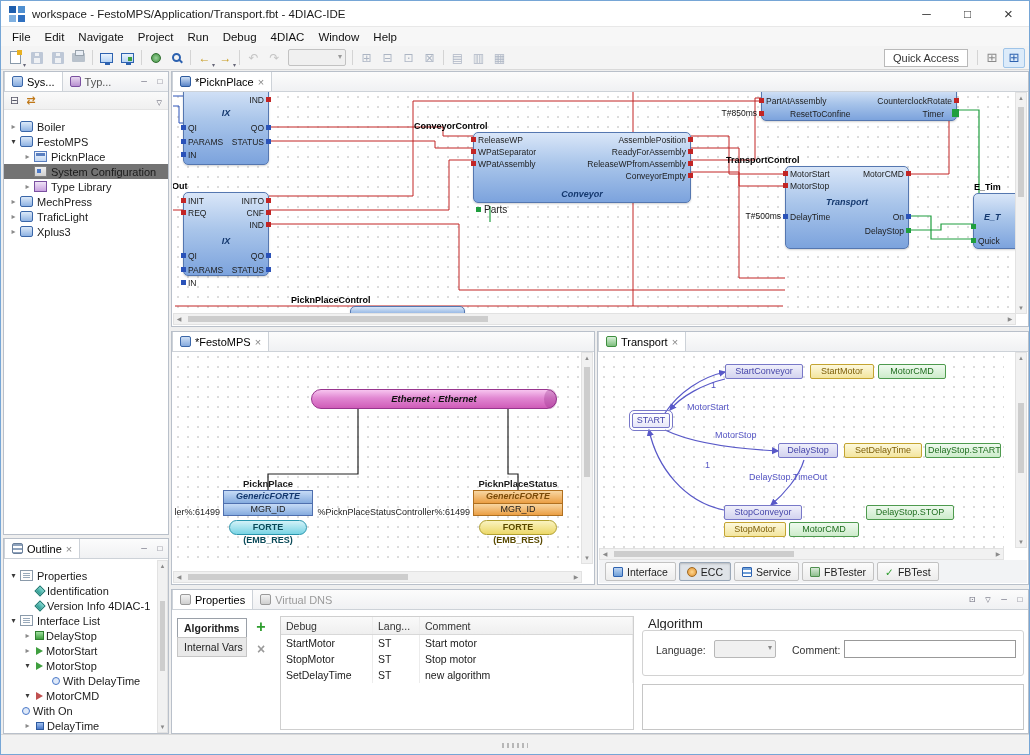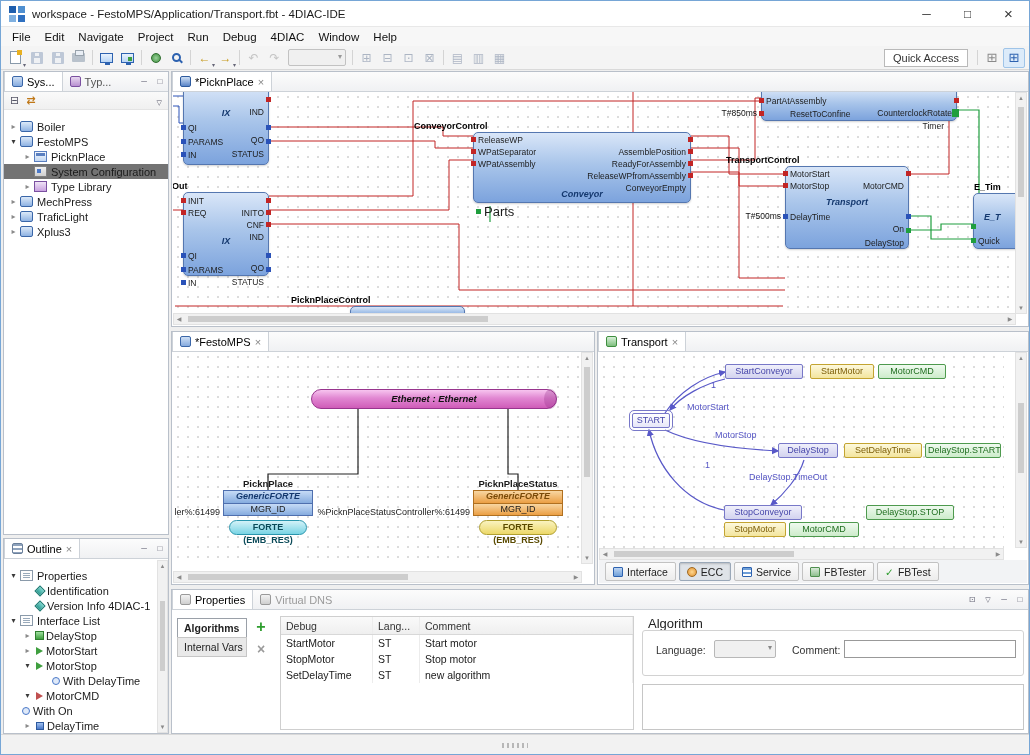--- a/index.html
+++ b/index.html
@@ -116,28 +116,28 @@
   .canvas svg { position:absolute; left:0; top:0; }
 
   
   .fb { position:absolute; border:1px solid #5577b0; border-radius:5px;
         background:linear-gradient(180deg,#d9e6f8 0%,#a9c5ea 45%,#7ca3dd 100%);
         box-shadow:0 1px 2px rgba(0,0,0,.18); }
   .fbname { position:absolute; top:-12px; left:-60px; right:-60px; font-weight:bold;
             font-size:9px; color:#000; white-space:nowrap; pointer-events:none; }
   .frow { position:absolute; left:0; right:0; height:11px; font-size:8.5px; color:#1c1c1c; }
   .frow .L { position:absolute; left:4px; top:0; white-space:nowrap; }
-  .frow .R { position:absolute; right:4px; top:12px; white-space:nowrap;text-align:center; }
+  .frow .R { position:absolute; right:4px; top:0; white-space:nowrap;text-align:center; }
   .pin { position:absolute; width:5px; height:5px; top:2px; }
   .pin.l { left:-3px; } .pin.r { right:-3px; }
   .pin.ev { background:#c22525; } .pin.dt { background:#2a52b8; } .pin.ad { background:#1f9e3e; }
   .ftype { position:absolute; left:0; right:0; text-align:center; font-size:9px; font-weight:bold;
            font-style:italic; color:#14386e; }
   .lit { position:absolute; font-size:8.5px; color:#111; text-align:right; white-space:nowrap; }
-  .adport { position:absolute; font-size:13px; display:flex; align-items:center; gap:3px; color:#1c1c1c; }
+  .adport { position:absolute; font-size:10px; display:flex; align-items:center; gap:3px; color:#1c1c1c; }
   .adsq { width:5px; height:5px; background:#1f9e3e; }
 
   
   .state { position:absolute; height:15px; line-height:13px; padding:0 2px; text-align:center; font-size:9px;
            border-radius:2px; border:1px solid #7878c8; background:linear-gradient(#f0f0fb,#d3d3ef);
            color:#4646aa; white-space:nowrap; overflow:hidden; }
   .start { outline:1px solid #7878c8; outline-offset:2px; background:linear-gradient(#ffffff,#e6e6f8); }
   .alg { border-color:#c3a431; background:linear-gradient(#fdf9dd,#f3e59e); color:#7d5e07; }
   .oev { border-color:#4e9a4e; background:linear-gradient(#effaef,#cdeccb); color:#1f6e1f; }
   .tlab { position:absolute; font-size:9px; color:#5555c5; white-space:nowrap; }

